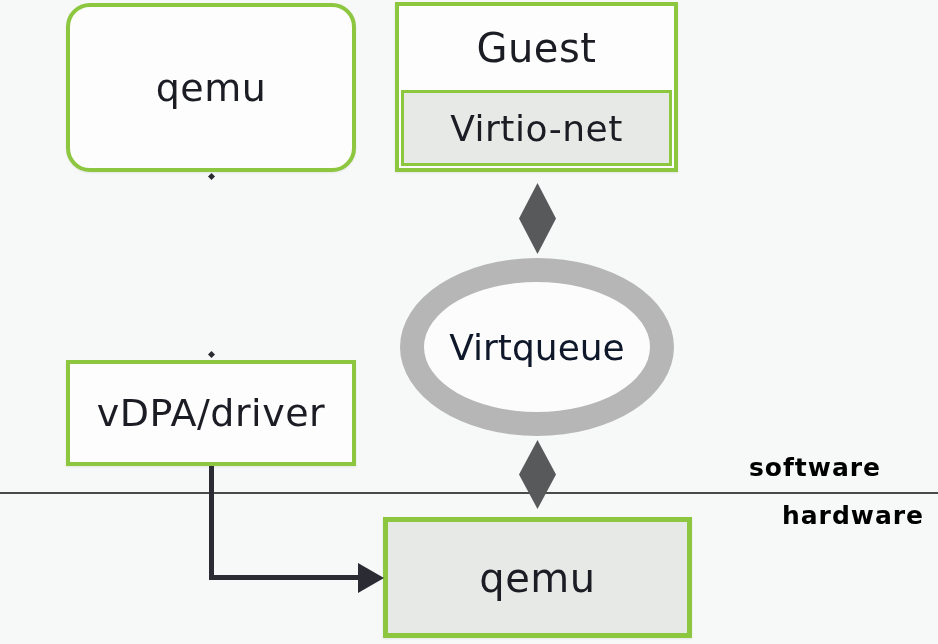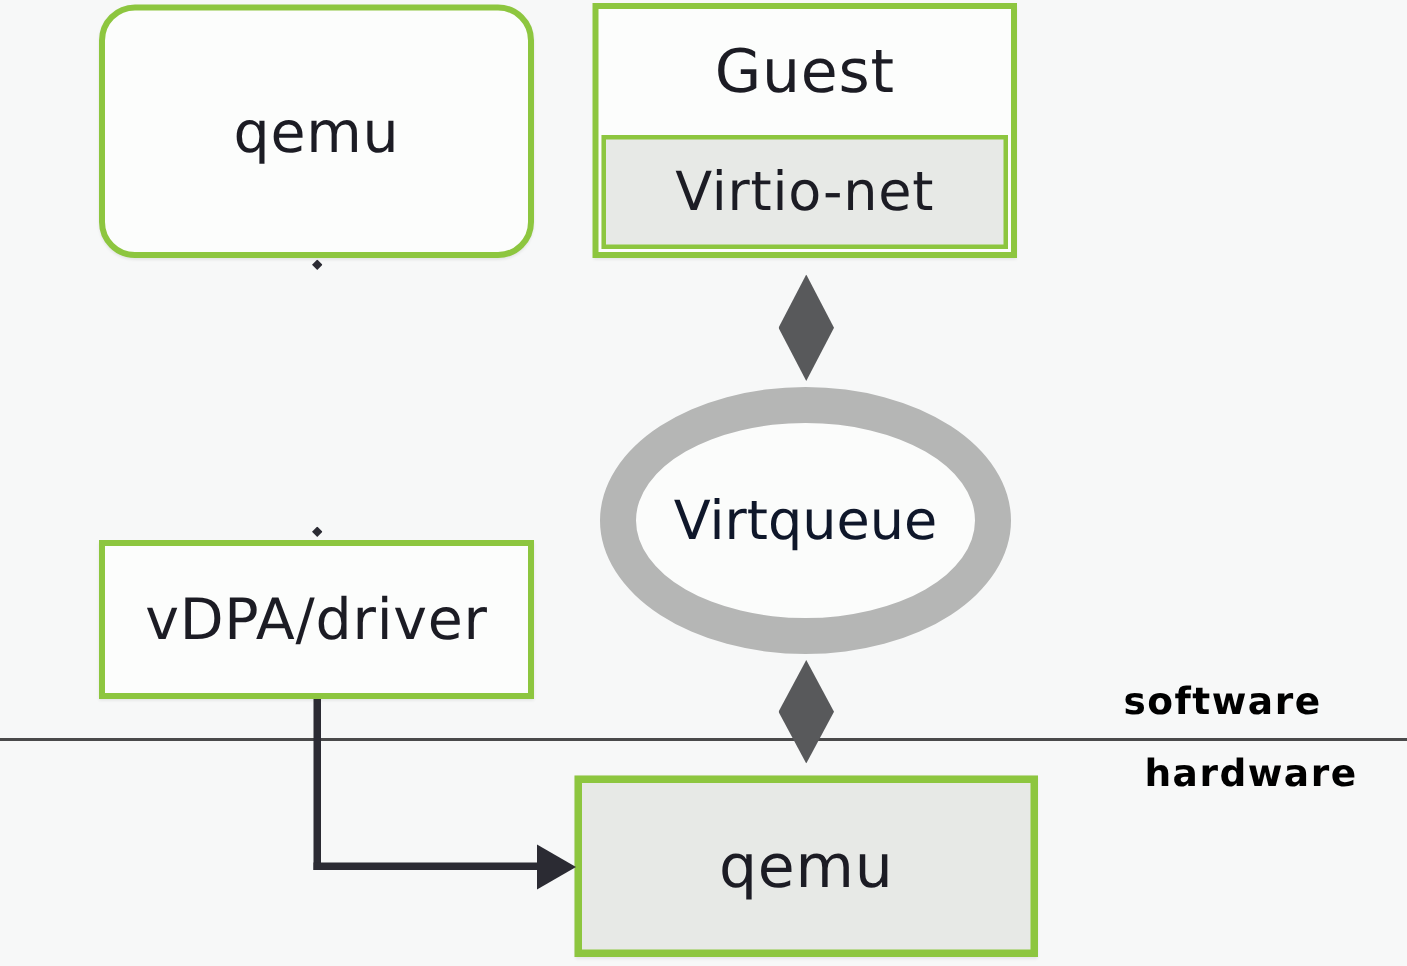--- a/index.html
+++ b/index.html
@@ -80,21 +80,21 @@
   }
   .side-label{
     position:absolute;
     font-size:25px;
     font-weight:bold;
     color:#000000;
     text-align:center;
     letter-spacing:1px;
   }
   .side-label--software{left:735px;top:453px;width:160px;}
-  .side-label--hardware{left:754px;top:501px;width:160px;}
+  .side-label--hardware{left:773px;top:501px;width:160px;}
   .conn-dot{
     position:absolute;
     width:7px;height:7px;
     background:#2b2b33;
     clip-path:polygon(50% 0%,100% 50%,50% 100%,0% 50%);
   }
   .conn-dot--1{left:208px;top:173px;}
   .conn-dot--2{left:208px;top:351px;}
   .arrow-seg{
     position:absolute;

